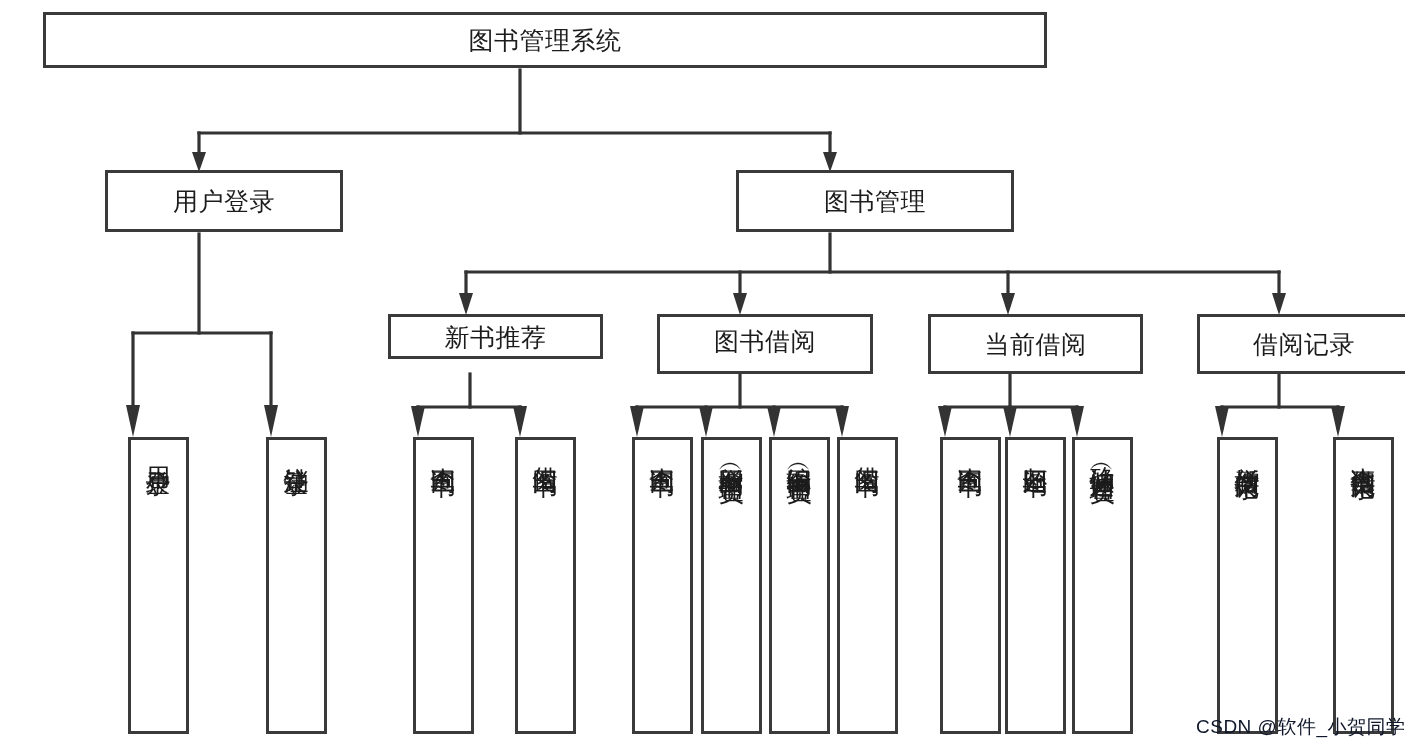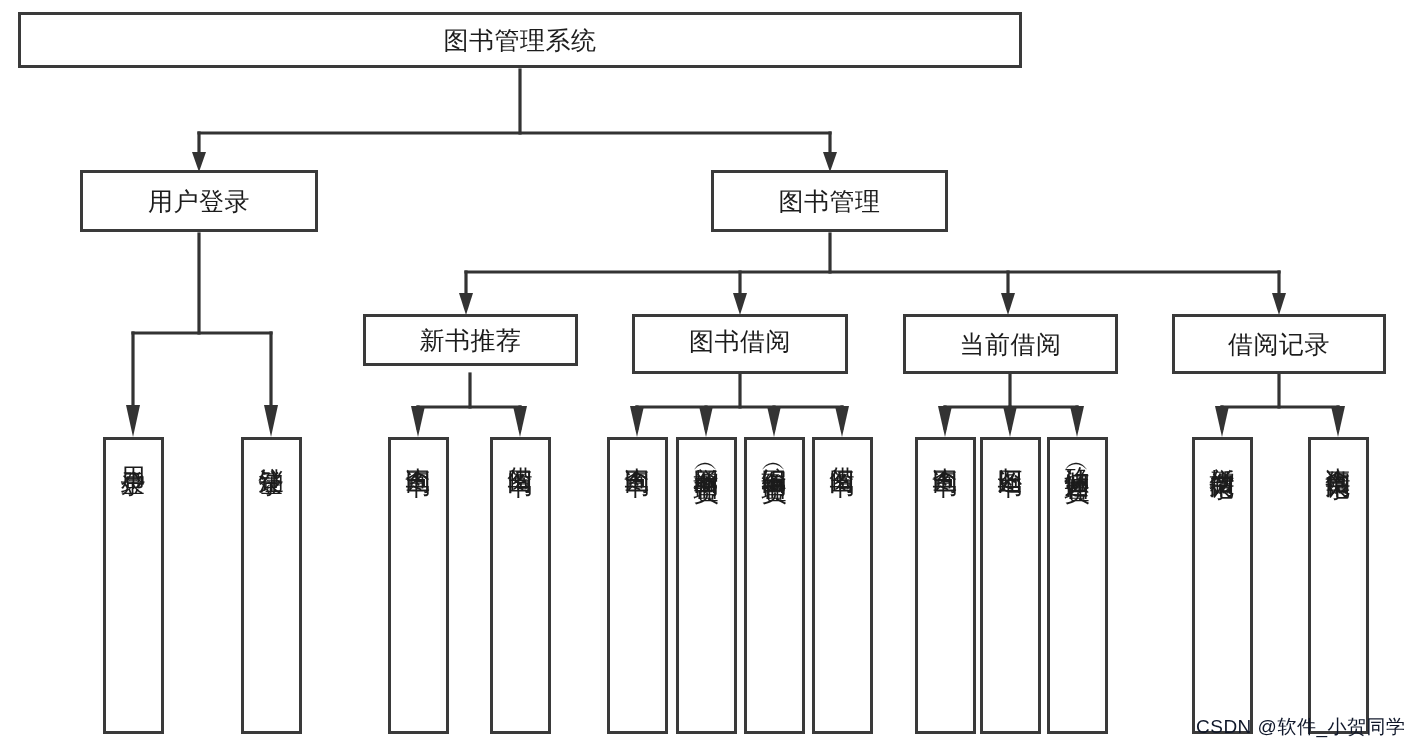--- a/index.html
+++ b/index.html
@@ -26,20 +26,21 @@
   }
   .node {
     position: absolute;
     box-sizing: border-box;
     border: 3px solid #3a3a3a;
     background: #ffffff;
     display: flex;
     align-items: center;
     justify-content: center;
     color: #1c1c1c;
+    margin-left: 25px;
   }
   .node-h {
     font-size: 25px;
     letter-spacing: 0.5px;
     line-height: 1.2;
     white-space: nowrap;
   }
   .node-root .label {
     font-size: 25px;
   }
@@ -152,25 +153,25 @@
   </svg>
 
   <div class="node node-h node-root" style="left:18px; top:12px; width:1004px; height:56px;">
     <span class="label">图书管理系统</span>
   </div>
 
   <div class="node node-h" style="left:80px; top:170px; width:238px; height:62px;">
     <span class="label">用户登录</span>
   </div>
 
-  <div class="node node-h" style="left:711px; top:170px; width:237px; height:62px;">
+  <div class="node node-h" style="left:711px; top:170px; width:278px; height:62px;">
     <span class="label">图书管理</span>
   </div>
 
-  <div class="node node-h" style="left:363px; top:314px; width:215px; height:52px;">
+  <div class="node node-h" style="left:363px; top:314px; width:215px; height:45px;">
     <span class="label">新书推荐</span>
   </div>
 
   <div class="node node-h" style="left:632px; top:314px; width:216px; height:60px;font-family:Liberation Mono, monospace;">
     <span class="label">图书借阅</span>
   </div>
 
   <div class="node node-h" style="left:903px; top:314px; width:215px; height:60px;">
     <span class="label">当前借阅</span>
   </div>

